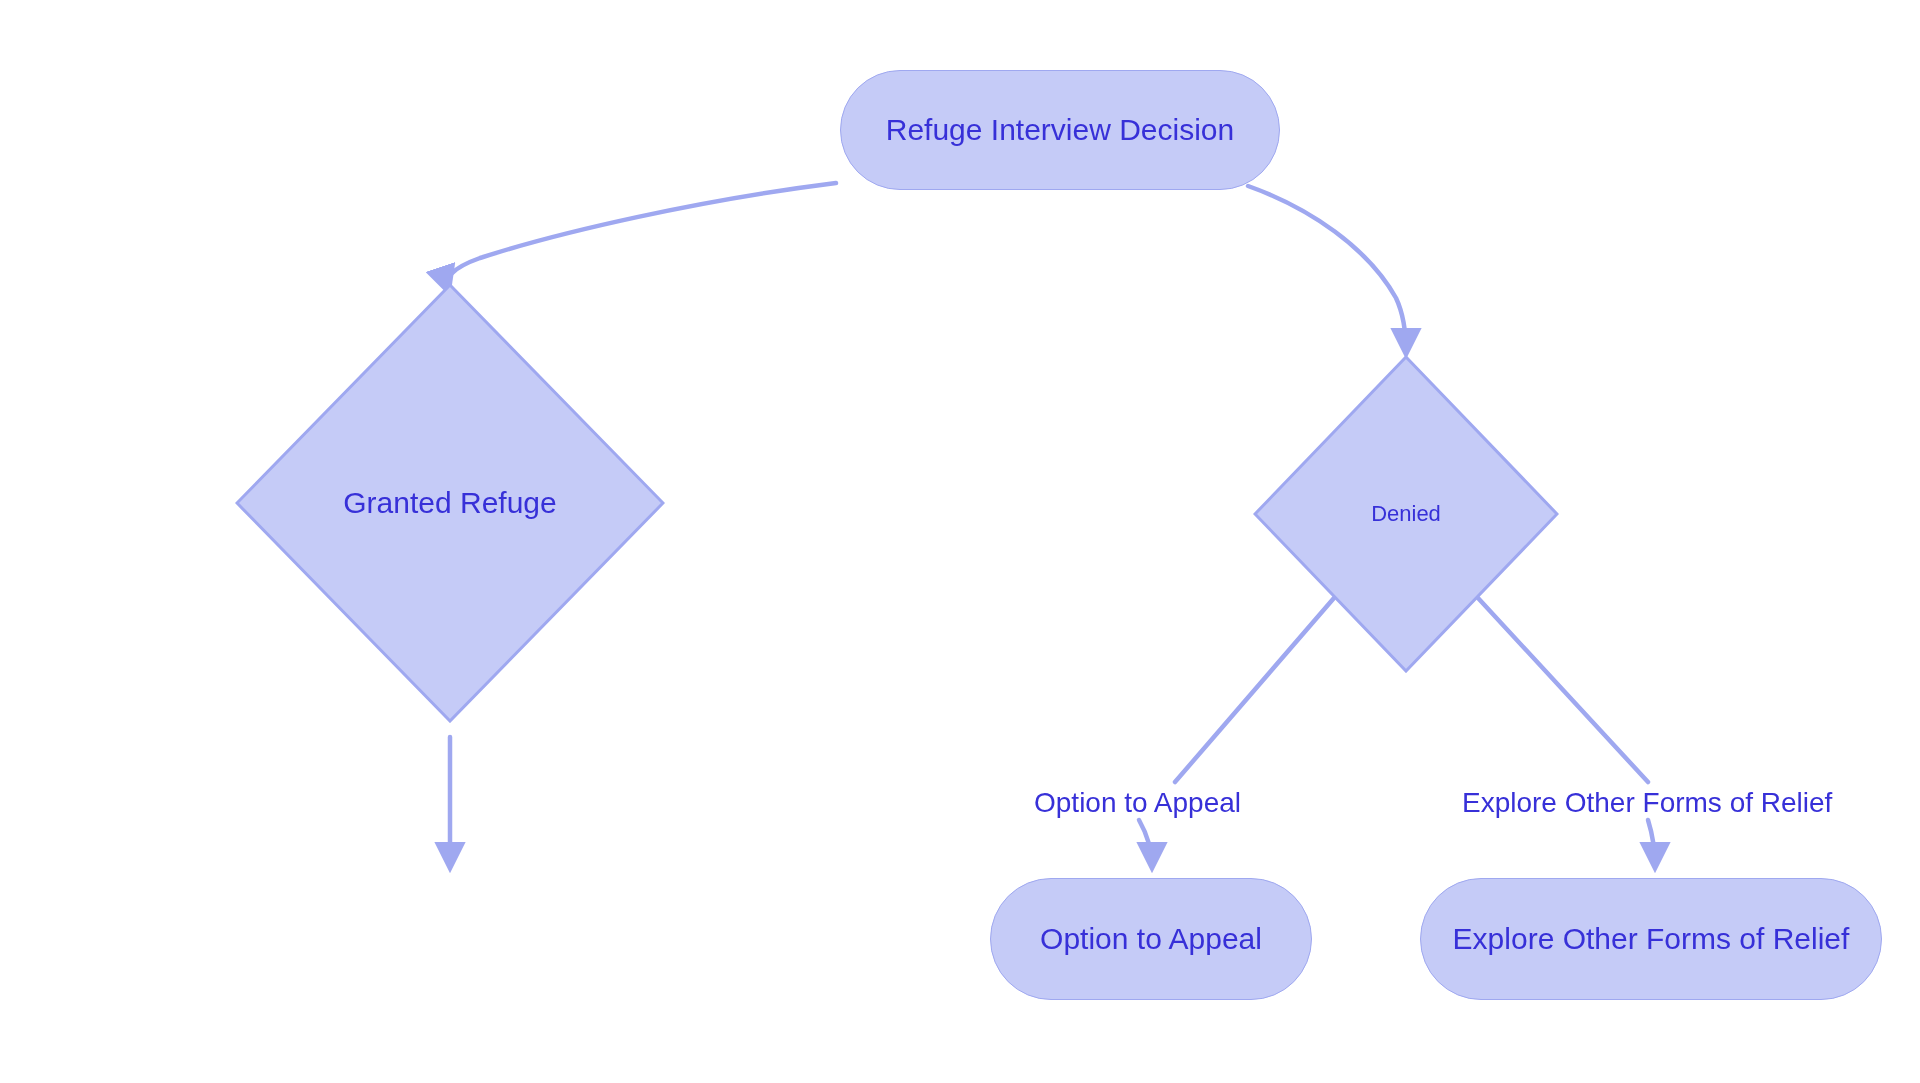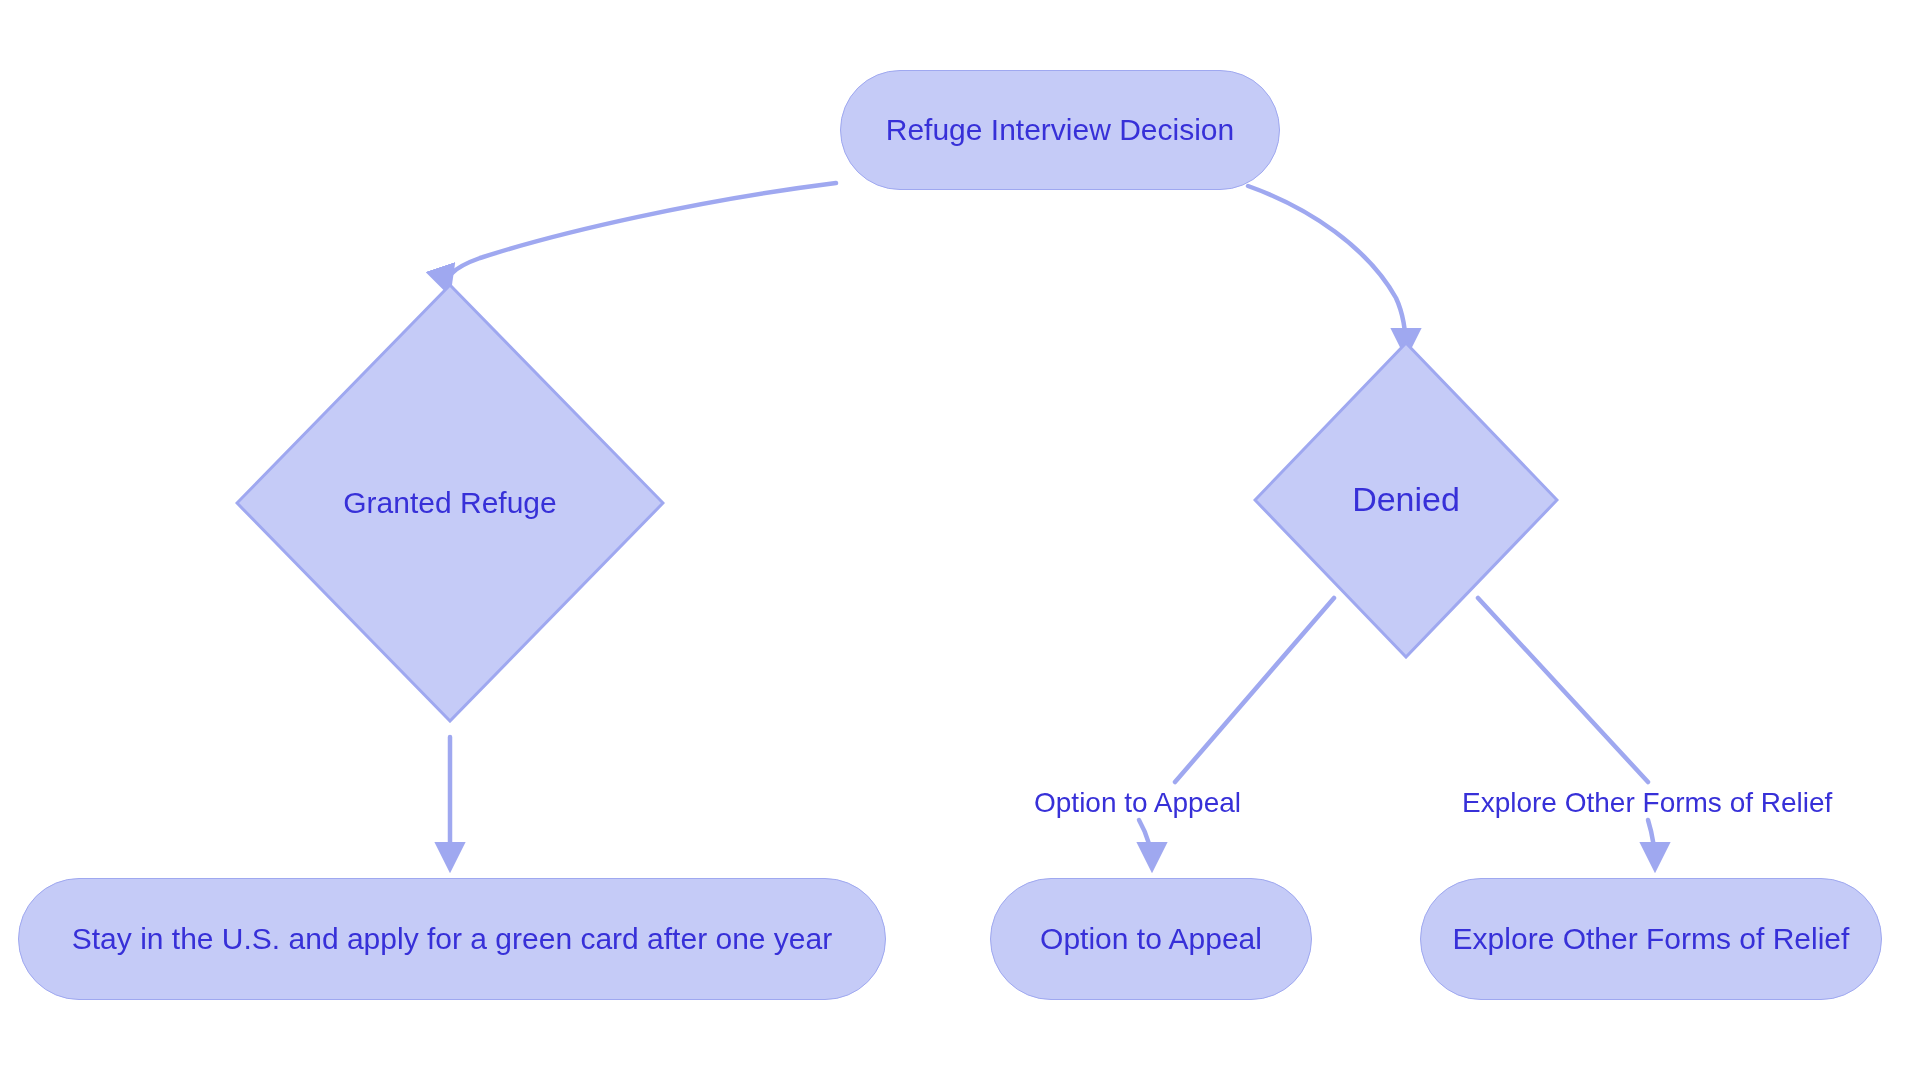--- a/index.html
+++ b/index.html
@@ -71,22 +71,22 @@
   
   #node-root {
     left: 840px; top: 70px; width: 440px; height: 120px;
     font-size: 30px;
   }
   #node-granted {
     left: 235px; top: 283px; width: 430px; height: 440px;
     font-size: 30px;
   }
   #node-denied {
-    left: 1253px; top: 341px; width: 306px; height: 318px;
-    font-size: 34px;
+    left: 1253px; top: 355px; width: 306px; height: 318px;
+    font-size: 22px;
   }
   #node-green-card {
     left: 18px; top: 878px; width: 868px; height: 122px;
     font-size: 30px;
   }
   #node-appeal {
     left: 990px; top: 878px; width: 322px; height: 122px;
     font-size: 30px;
   }
   #node-relief {
@@ -139,23 +139,20 @@
     <span class="diamond-label">Granted Refuge</span>
   </div>
 
   <div class="node node-diamond" id="node-denied">
     <svg class="diamond-shape" viewBox="0 0 306 318" preserveAspectRatio="none" xmlns="http://www.w3.org/2000/svg">
       <polygon points="153,2 304,159 153,316 2,159" fill="#c5cbf7" stroke="#9fa8f0" stroke-width="3"></polygon>
     </svg>
     <span class="diamond-label">Denied</span>
   </div>
 
-  <div class="node node-stadium" id="node-green-card">
-    <span>Stay in the U.S. and apply for a green card after one year</span>
-  </div>
 
   <div class="node node-stadium" id="node-appeal">
     <span>Option to Appeal</span>
   </div>
 
   <div class="node node-stadium" id="node-relief">
     <span>Explore Other Forms of Relief</span>
   </div>
 
   <div class="edge-label" id="edge-label-appeal">Option to Appeal</div>

